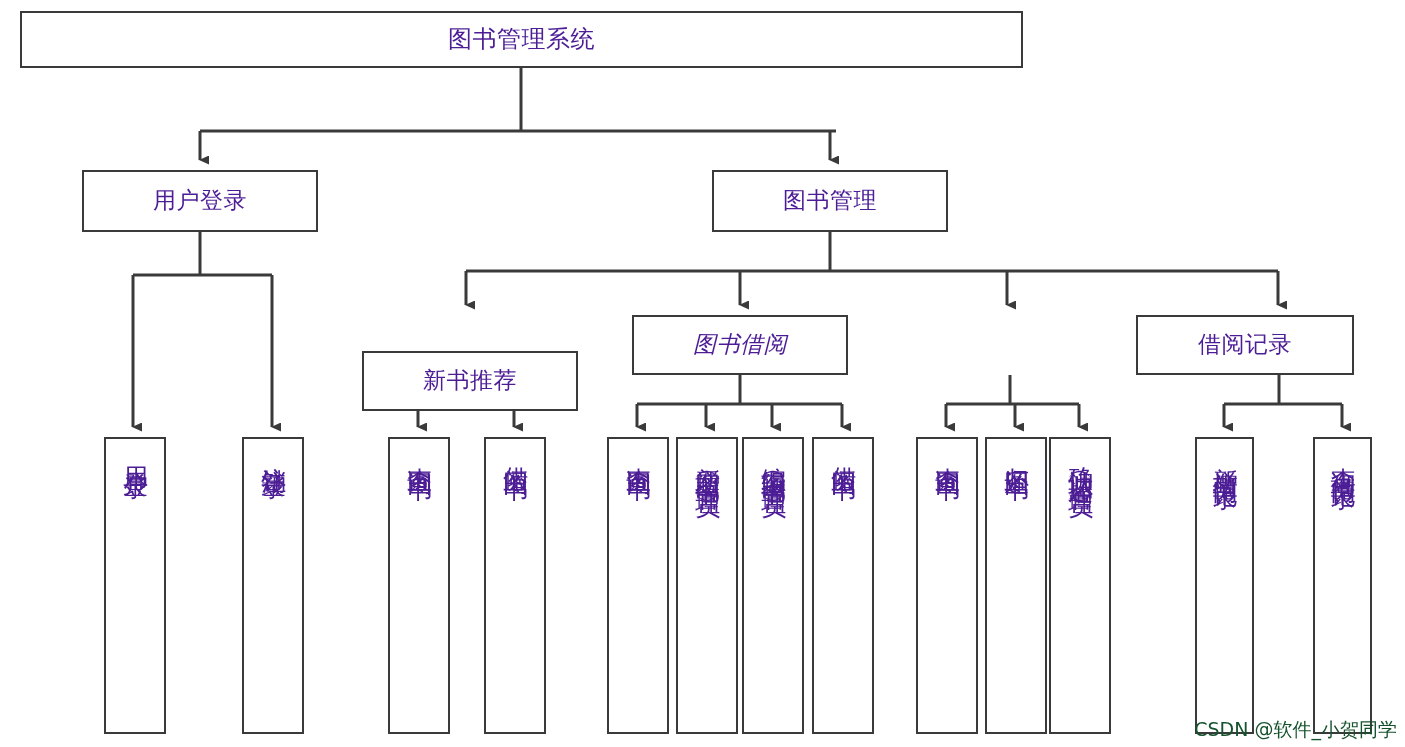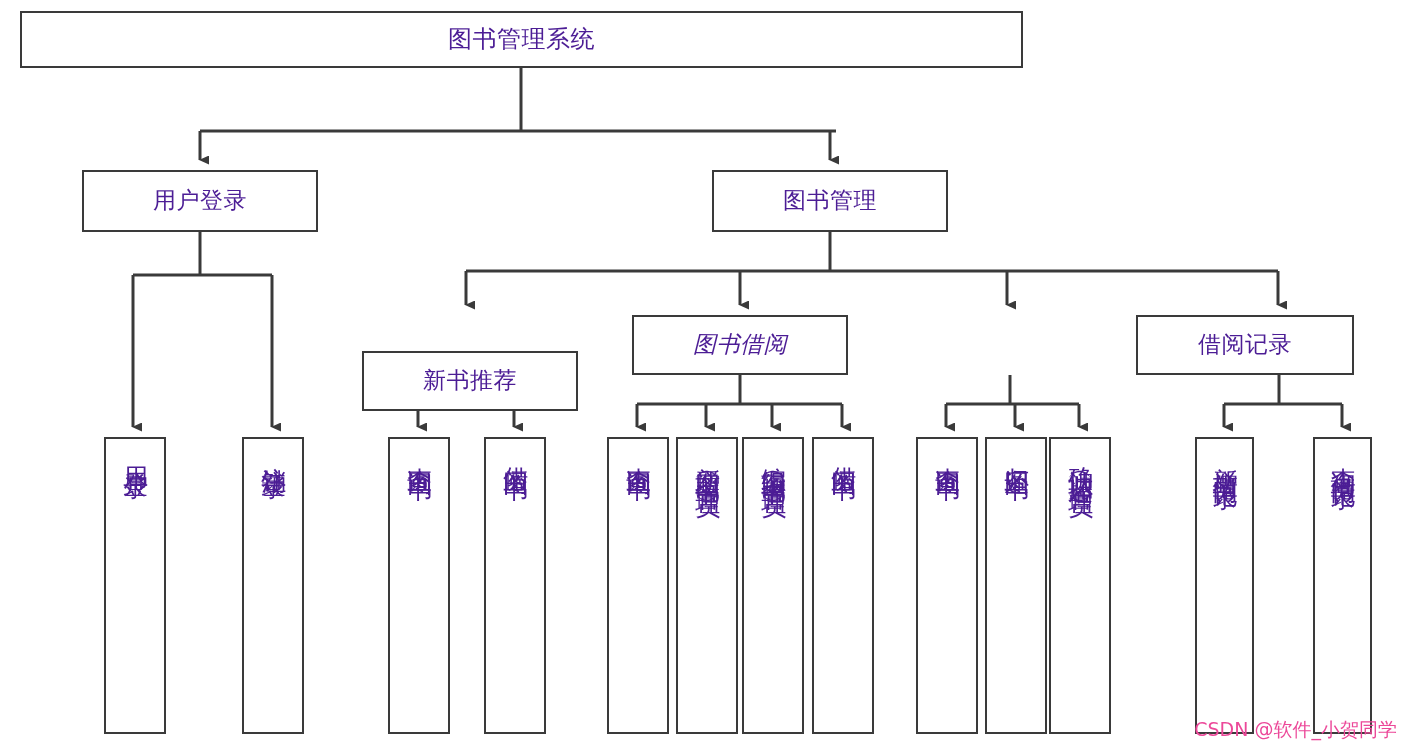--- a/index.html
+++ b/index.html
@@ -60,21 +60,21 @@
     letter-spacing: 3px;
   }
   .node.v.tall .label {
     letter-spacing: 4px;
   }
   .watermark {
     position: absolute;
     right: 8px;
     bottom: 4px;
     font-size: 19px;
-    color: #ec4899;
+    color: #14532d;
     white-space: nowrap;
     z-index: 3;
     font-family: "DejaVu Sans", "Liberation Sans", sans-serif;
   }
 </style>
 </head>
 <body>
 
 <div id="canvas">
 

